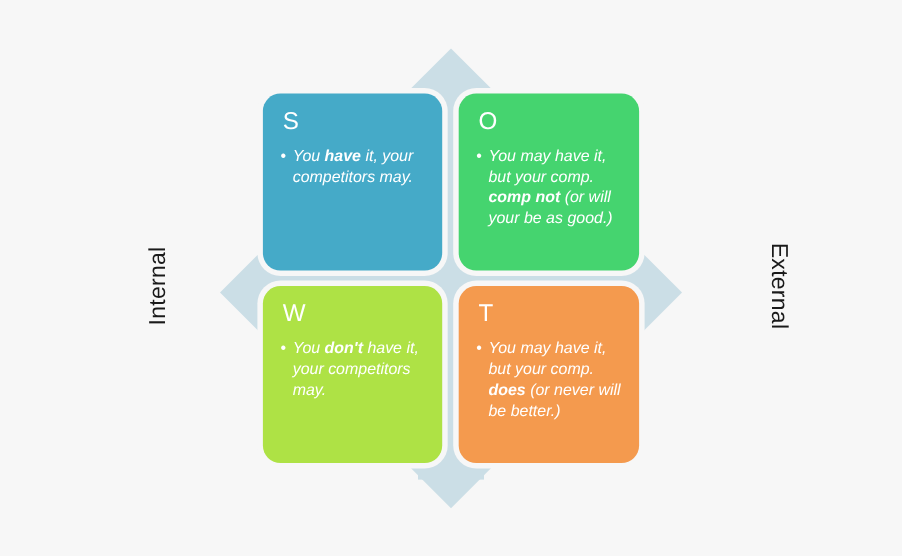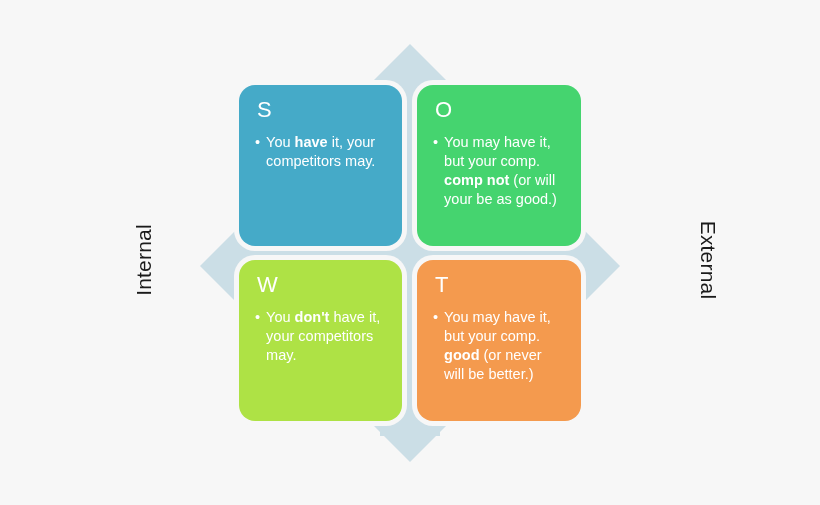--- a/index.html
+++ b/index.html
@@ -69,20 +69,21 @@
     display: flex;
     align-items: flex-start;
   }
   .bullet-dot {
     flex: 0 0 auto;
     margin-right: 6px;
     line-height: 19px;
   }
   .bullet-text {
     flex: 1 1 auto;
+    font-style: italic;
   }
   .bullet-text b {
     font-weight: bold;
   }
 
   
   .axis-label {
     position: absolute;
     font-size: 21px;
     color: #1a1a1a;
@@ -149,20 +150,20 @@
     <div class="quad-body">
       <span class="bullet-dot">•</span>
       <span class="bullet-text"><span>You </span><b>don't</b><span> have it, your competitors may.</span></span>
     </div>
   </div>
 
   <div class="quadrant quad-t" style="background: rgb(244, 154, 78);">
     <div class="quad-letter">T</div>
     <div class="quad-body">
       <span class="bullet-dot">•</span>
-      <span class="bullet-text"><span>You may have it, but your comp. </span><b>good</b><span> (or never will be better.)</span></span>
+      <span class="bullet-text"><span>You may have it, but your comp. </span><b>does</b><span> (or never will be better.)</span></span>
     </div>
   </div>
 
   <div class="axis-label axis-internal">Internal</div>
   <div class="axis-label axis-external">External</div>
 
 </div>
 
 </body></html>

